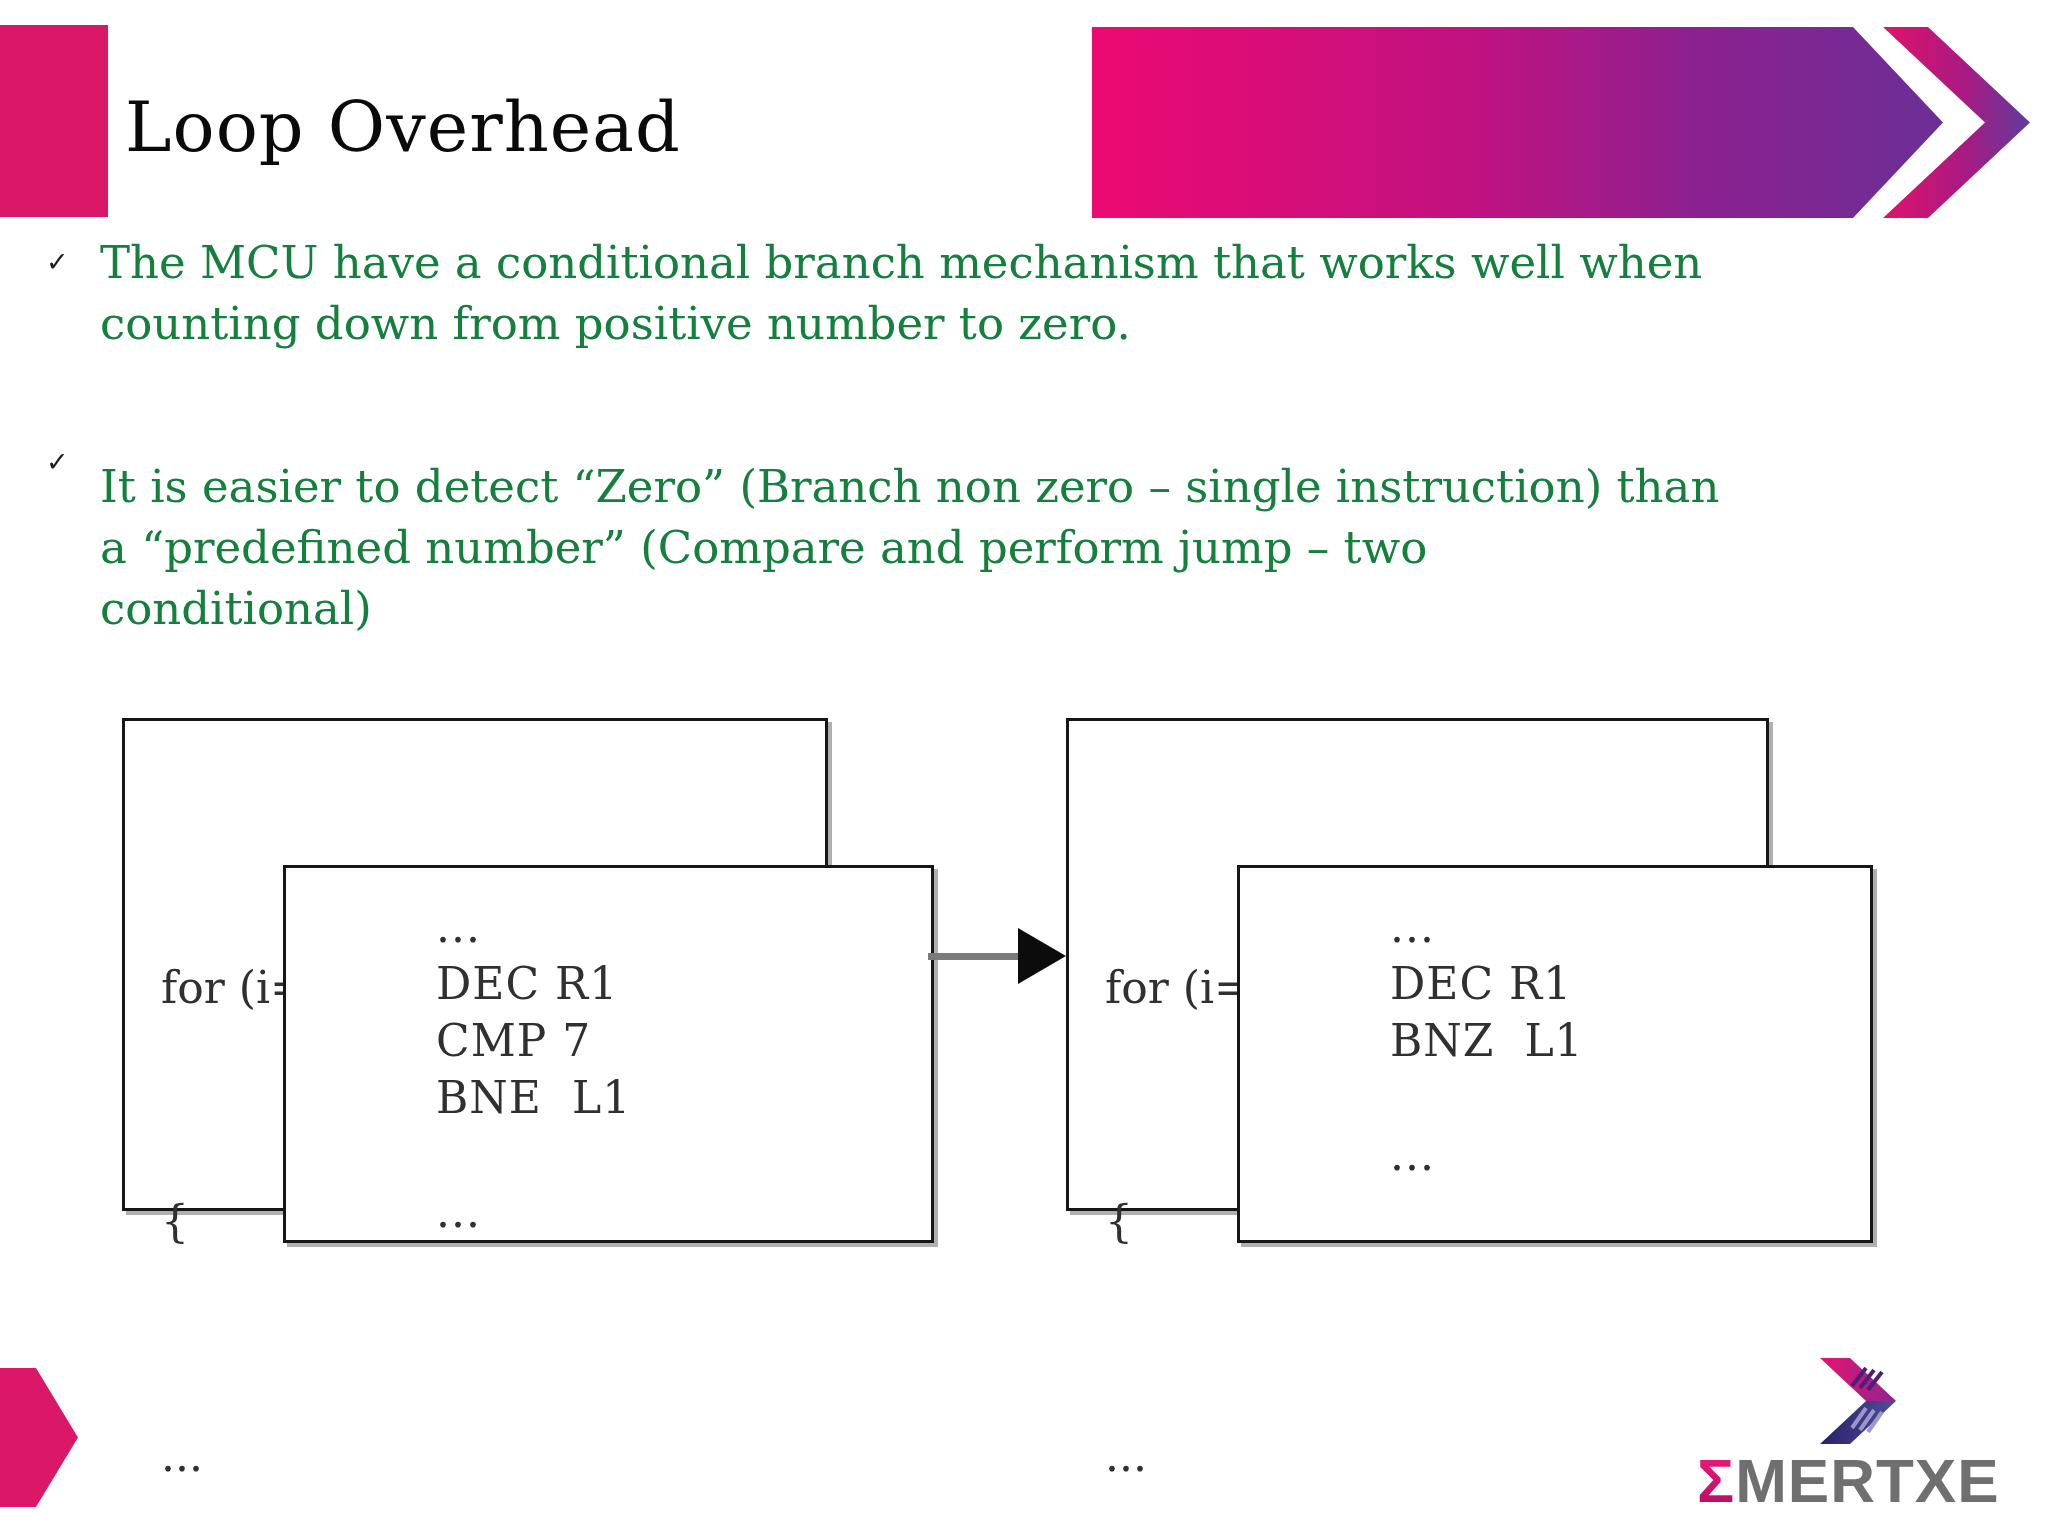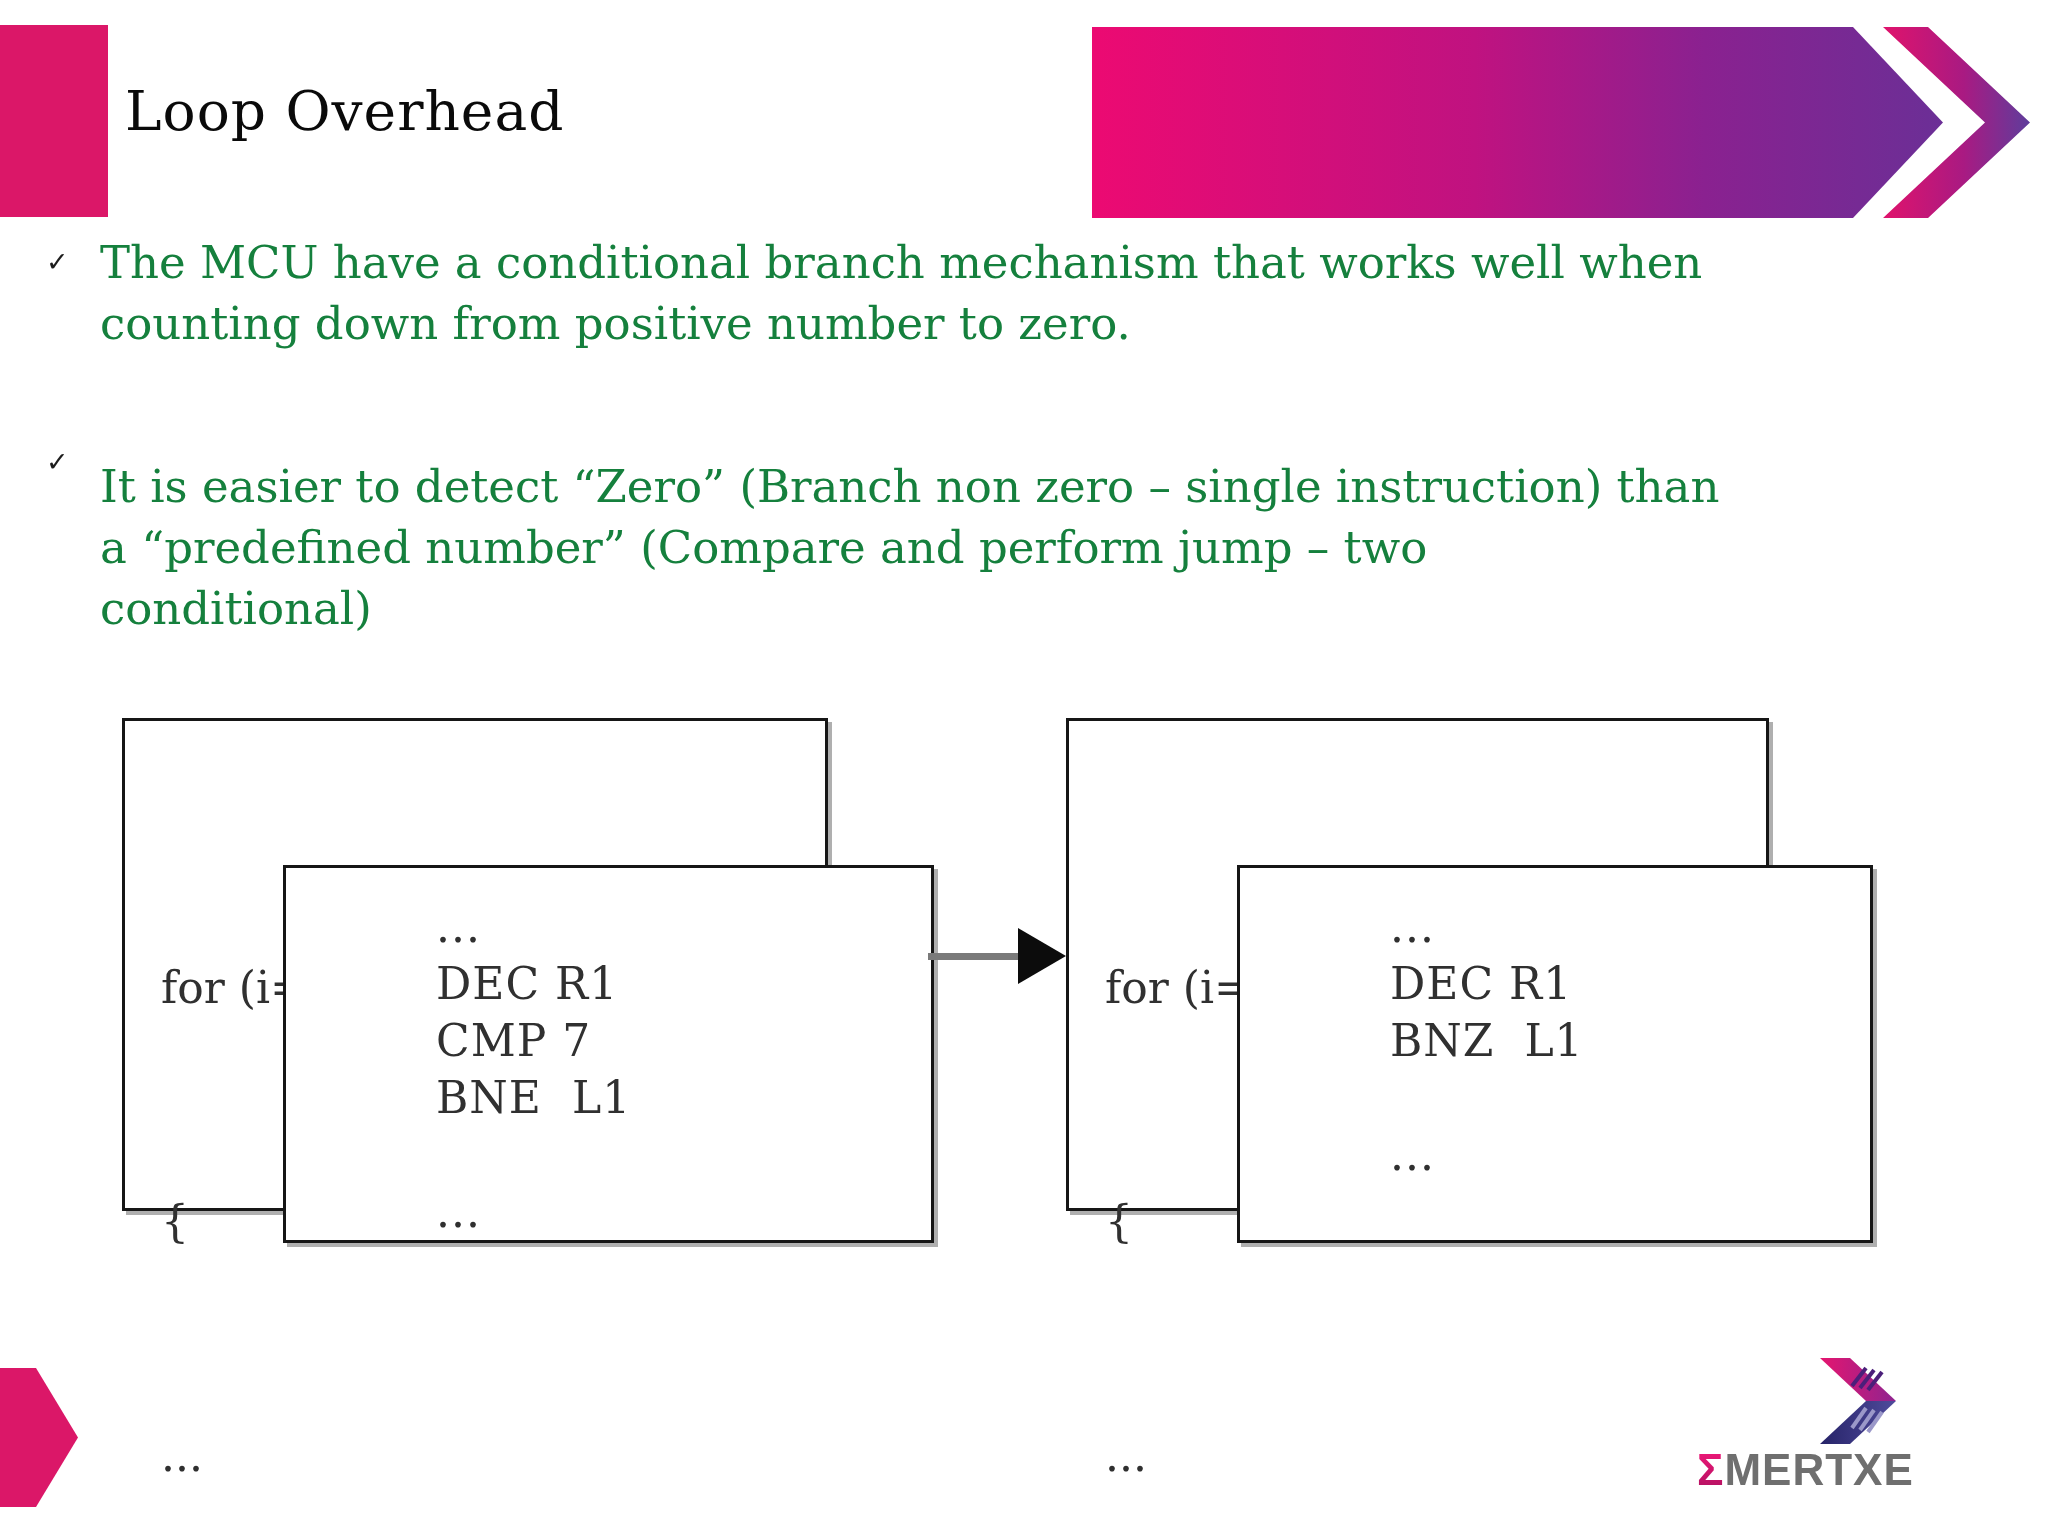--- a/index.html
+++ b/index.html
@@ -8,21 +8,21 @@
 
   
   .corner-square{position:absolute;left:0;top:25px;width:108px;height:192px;background:#DB1768;}
   .accent-bar{position:absolute;left:1092px;top:27px;width:851px;height:191px;
       background:linear-gradient(90deg,#EC0A72 0%,#C01280 45%,#8A2190 72%,#6B2F96 100%);
       clip-path:polygon(0 0,761px 0,100% 50%,761px 100%,0 100%);}
   .accent-chevron{position:absolute;left:1883px;top:27px;width:147px;height:191px;
       background:linear-gradient(90deg,#E0136C 0%,#A91A82 55%,#5E3D9C 100%);
       clip-path:polygon(0 0,45px 0,100% 50%,45px 100%,0 100%,102px 50%);}
 
-  .title{position:absolute;left:125px;top:84px;font-size:55px;line-height:1;color:#0a0a0a;
+  .title{position:absolute;left:125px;top:92px;font-size:70px;line-height:1;color:#0a0a0a;
          letter-spacing:1px;}
 
   
   .bullet-block{position:absolute;left:100px;}
   .bline{font-size:45px;line-height:61px;color:#15803d;white-space:nowrap;}
   .bullet-mark{position:absolute;font-size:27px;color:#1d1d1d;
                font-family:"DejaVu Sans",sans-serif;}
 
   
   .box{position:absolute;background:#ffffff;border:3px solid #161616;
@@ -34,21 +34,21 @@
 
   .arrow-line{position:absolute;left:928px;top:953px;width:98px;height:7px;background:#7a7a7a;}
   .arrow-head{position:absolute;left:1018px;top:928px;width:0;height:0;
       border-top:28px solid transparent;border-bottom:28px solid transparent;
       border-left:48px solid #0c0c0c;}
 
   
   .footer-arrow{position:absolute;left:0;top:1368px;width:78px;height:139px;background:#DB1768;
       clip-path:polygon(0 0,36px 0,100% 50%,36px 100%,0 100%);}
   .logo{position:absolute;left:1697px;top:1445px;font-family:"Liberation Sans",sans-serif;
-        font-weight:bold;font-size:44px;letter-spacing:1px;color:#6f6f6f;white-space:nowrap;}
+        font-weight:bold;font-size:62px;letter-spacing:1px;color:#6f6f6f;white-space:nowrap;}
   .sigma{background:linear-gradient(180deg,#EE1878 10%,#B01060 95%);
          -webkit-background-clip:text;background-clip:text;color:transparent;}
   .logo-icon{position:absolute;left:1820px;top:1358px;}
 </style>
 </head>
 <body>
 
 <div class="slide">
 
   <div class="corner-square"></div>

